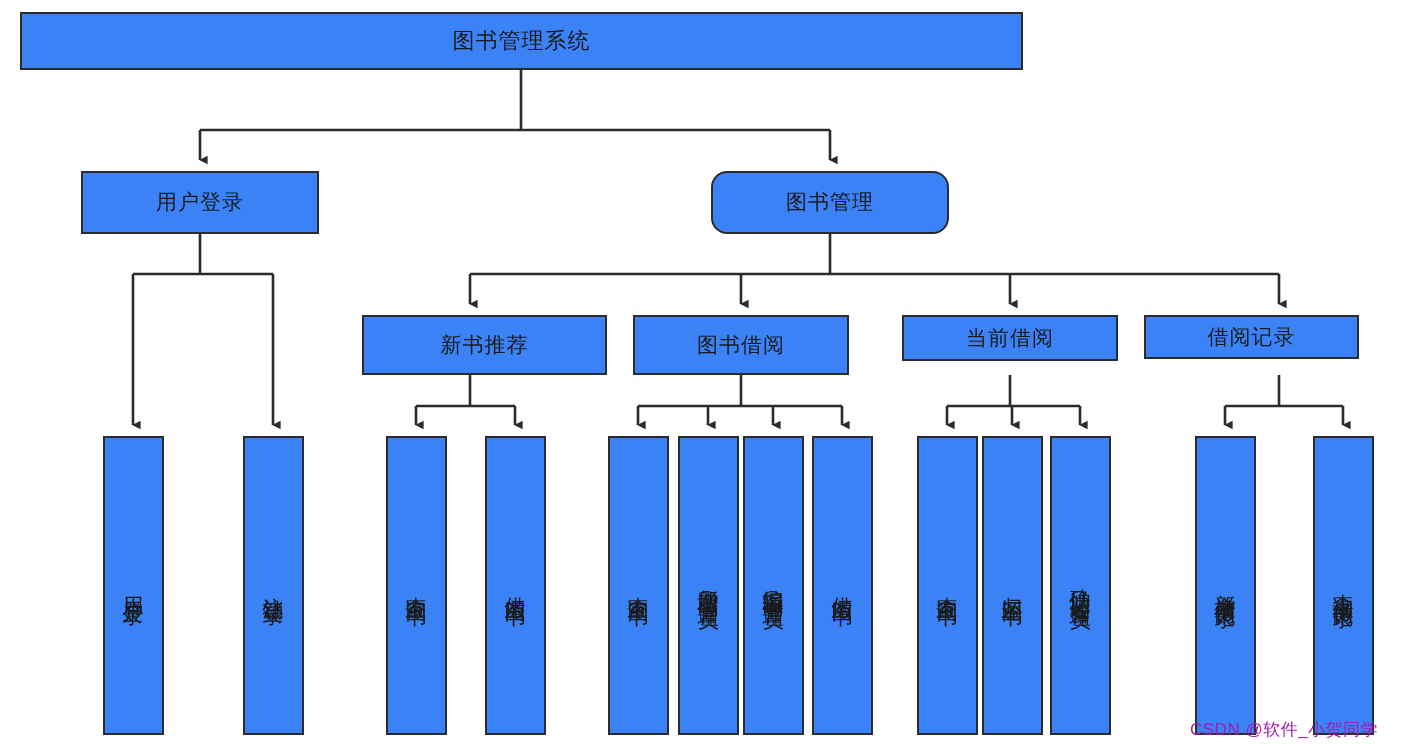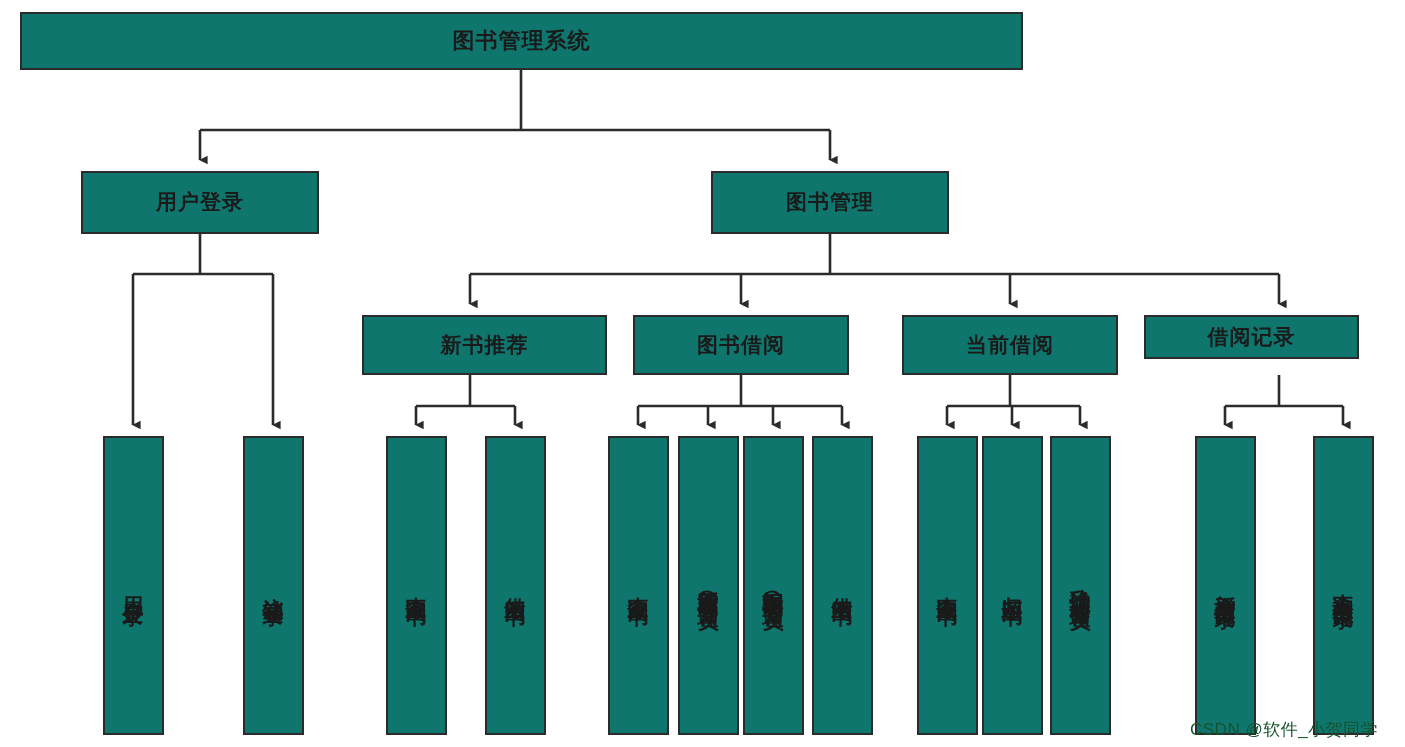--- a/index.html
+++ b/index.html
@@ -22,27 +22,26 @@
     left: 0;
     top: 0;
     width: 1405px;
     height: 747px;
     pointer-events: none;
   }
   .node {
     position: absolute;
     box-sizing: border-box;
     border: 2.5px solid #2b2b2b;
-    background: #0f766e;
+    background: #3b82f6;
     display: flex;
     align-items: center;
     justify-content: center;
     color: #1a1a1a;
     line-height: 1.25;
-    font-weight: bold;
   }
   .node.horiz {
     font-size: 21px;
     letter-spacing: 1px;
   }
   .node.vert {
     font-size: 21px;
     letter-spacing: 1px;
     padding: 6px 2px;
     align-items: center;
@@ -55,21 +54,21 @@
     line-height: 1;
     white-space: nowrap;
     text-align: center;
   }
   .node.root {
     font-size: 22px;
   }
   .watermark {
     position: absolute;
     font-size: 17px;
-    color: #14532d;
+    color: #a21caf;
     white-space: nowrap;
     letter-spacing: 0.5px;
     pointer-events: none;
   }
 </style>
 </head>
 <body>
 
 <div id="canvas">
 
@@ -125,31 +124,31 @@
     </g>
   </svg>
 
   <div class="node horiz root" style="left:20px; top:12px; width:1003px; height:58px;">
     <span>图书管理系统</span>
   </div>
 
   <div class="node horiz" style="left:81px; top:171px; width:238px; height:63px;">
     <span>用户登录</span>
   </div>
-  <div class="node horiz" style="left:711px; top:171px; width:238px; height:63px;">
+  <div class="node horiz" style="left:711px; top:171px; width:238px; height:63px;border-radius:16px;">
     <span>图书管理</span>
   </div>
 
   <div class="node horiz" style="left:362px; top:315px; width:245px; height:60px;">
     <span>新书推荐</span>
   </div>
   <div class="node horiz" style="left:633px; top:315px; width:216px; height:60px;text-align:right;">
     <span>图书借阅</span>
   </div>
-  <div class="node horiz" style="left:902px; top:315px; width:216px; height:60px;">
+  <div class="node horiz" style="left:902px; top:315px; width:216px; height:46px;">
     <span>当前借阅</span>
   </div>
   <div class="node horiz" style="left:1144px; top:315px; width:215px; height:44px;">
     <span>借阅记录</span>
   </div>
 
   <div class="node vert" style="left:103px; top:436px; width:61px; height:299px;">
     <span class="vtext">用户登录</span>
   </div>
   <div class="node vert" style="left:243px; top:436px; width:61px; height:299px;">

